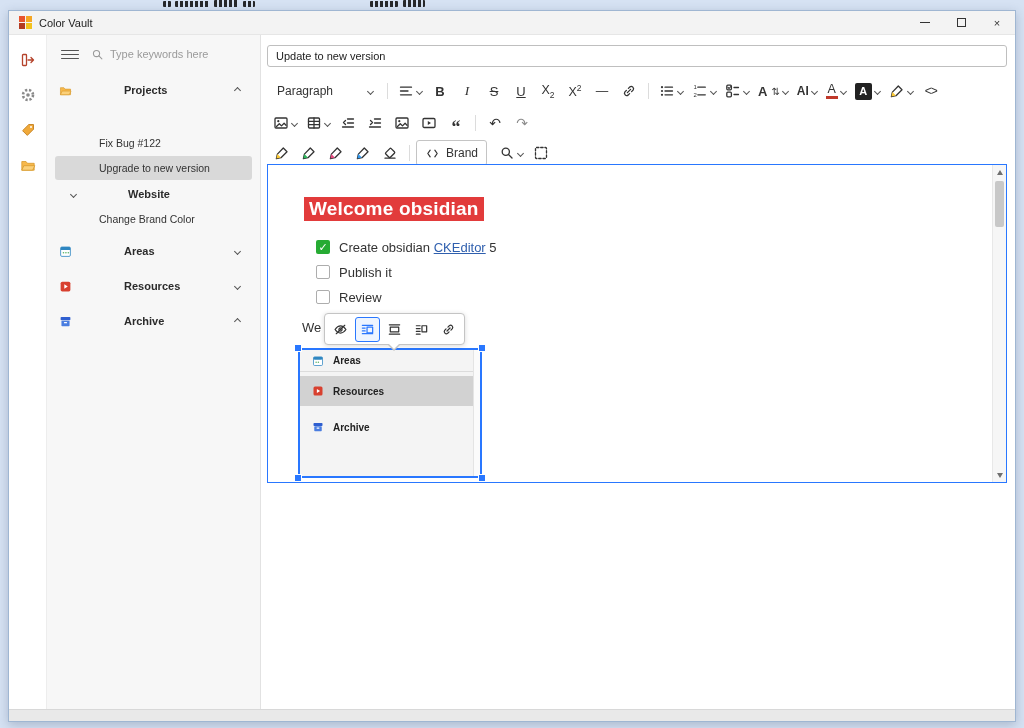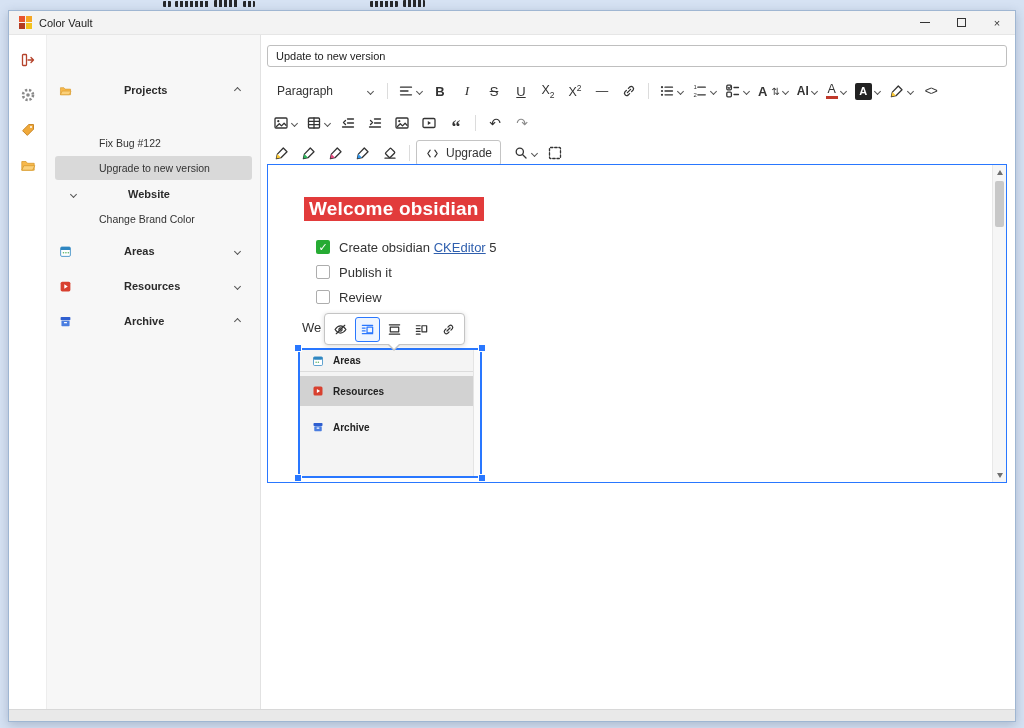--- a/index.html
+++ b/index.html
@@ -172,20 +172,34 @@
       </button>
       <button>
         <svg width="16" height="16" viewBox="0 0 16 16">
           <path d="M1.8 4.5h4.2l1.4 1.8h6.8v6.9H1.8z" fill="#f7b84b" stroke="#d89a2e" stroke-width="0.8"></path>
           <path d="M1.8 13.2l2-4.5h11l-2.2 4.5z" fill="#fbd07a" stroke="#d89a2e" stroke-width="0.8"></path>
         </svg>
       </button>
     </div>
 
     <div class="sidebar">
+      <div class="side-top">
+        <button class="burger">
+            <i></i>
+            <i></i>
+            <i></i>
+          </button>
+        <div class="searchbox">
+          <svg class="ic" width="13" height="13" viewBox="0 0 16 16" style="stroke:#9a9a9a">
+            <circle cx="6.8" cy="6.8" r="3.8"></circle>
+              <path d="M9.7 9.7L13.4 13.4"></path>
+          </svg>
+          <input placeholder="Type keywords here" style="">
+        </div>
+      </div>
 
       <div class="srow" style="top:44px">
         <svg width="13" height="13" viewBox="0 0 16 16">
           <path d="M1.8 4.5h4.2l1.4 1.8h6.8v6.9H1.8z" fill="#f7b84b" stroke="#d89a2e" stroke-width="0.8"></path>
           <path d="M1.8 13.2l2-4.5h11l-2.2 4.5z" fill="#fbd07a" stroke="#d89a2e" stroke-width="0.8"></path>
         </svg>
         <span class="lbl bold">Projects</span>
         <span class="chev up chev-right"></span>
       </div>
 
@@ -421,21 +435,21 @@
           <svg class="ic" width="16" height="16" viewBox="0 0 16 16">
             <path d="M9.2 3.6l3.2 3.2a1 1 0 0 1 0 1.4l-4 4a1 1 0 0 1-1.4 0L3.8 9a1 1 0 0 1 0-1.4l4-4a1 1 0 0 1 1.4 0z"></path>
             <path d="M3 13.2h10"></path>
           </svg>
         </button>
         <span class="vsep"></span>
         <button class="tbtn src-btn">
           <svg class="ic" width="15" height="15" viewBox="0 0 16 16">
             <path d="M5.5 4.5L3 8l2.5 3.5M10.5 4.5L13 8l-2.5 3.5"></path>
           </svg>
-          <span class="ddl">Upgrade</span>
+          <span class="ddl">Brand</span>
         </button>
         <span style="width:6px"></span>
         <button class="tbtn">
           <svg class="ic" width="16" height="16" viewBox="0 0 16 16">
             <circle cx="6.8" cy="6.8" r="3.6"></circle>
               <path d="M9.5 9.5L13 13"></path>
           </svg>
           <span class="chev"></span>
         </button>
         <button class="tbtn">

